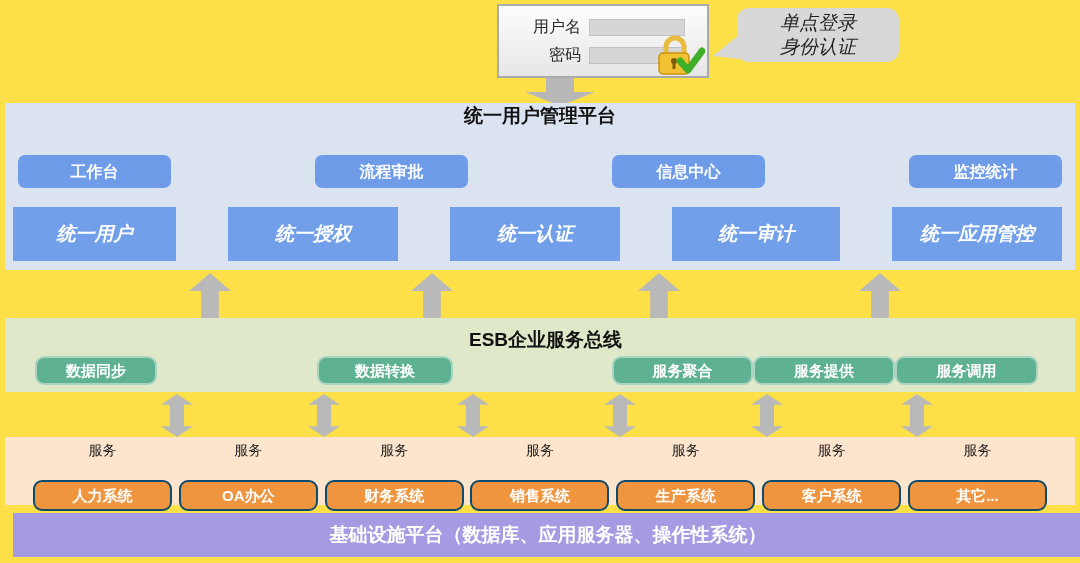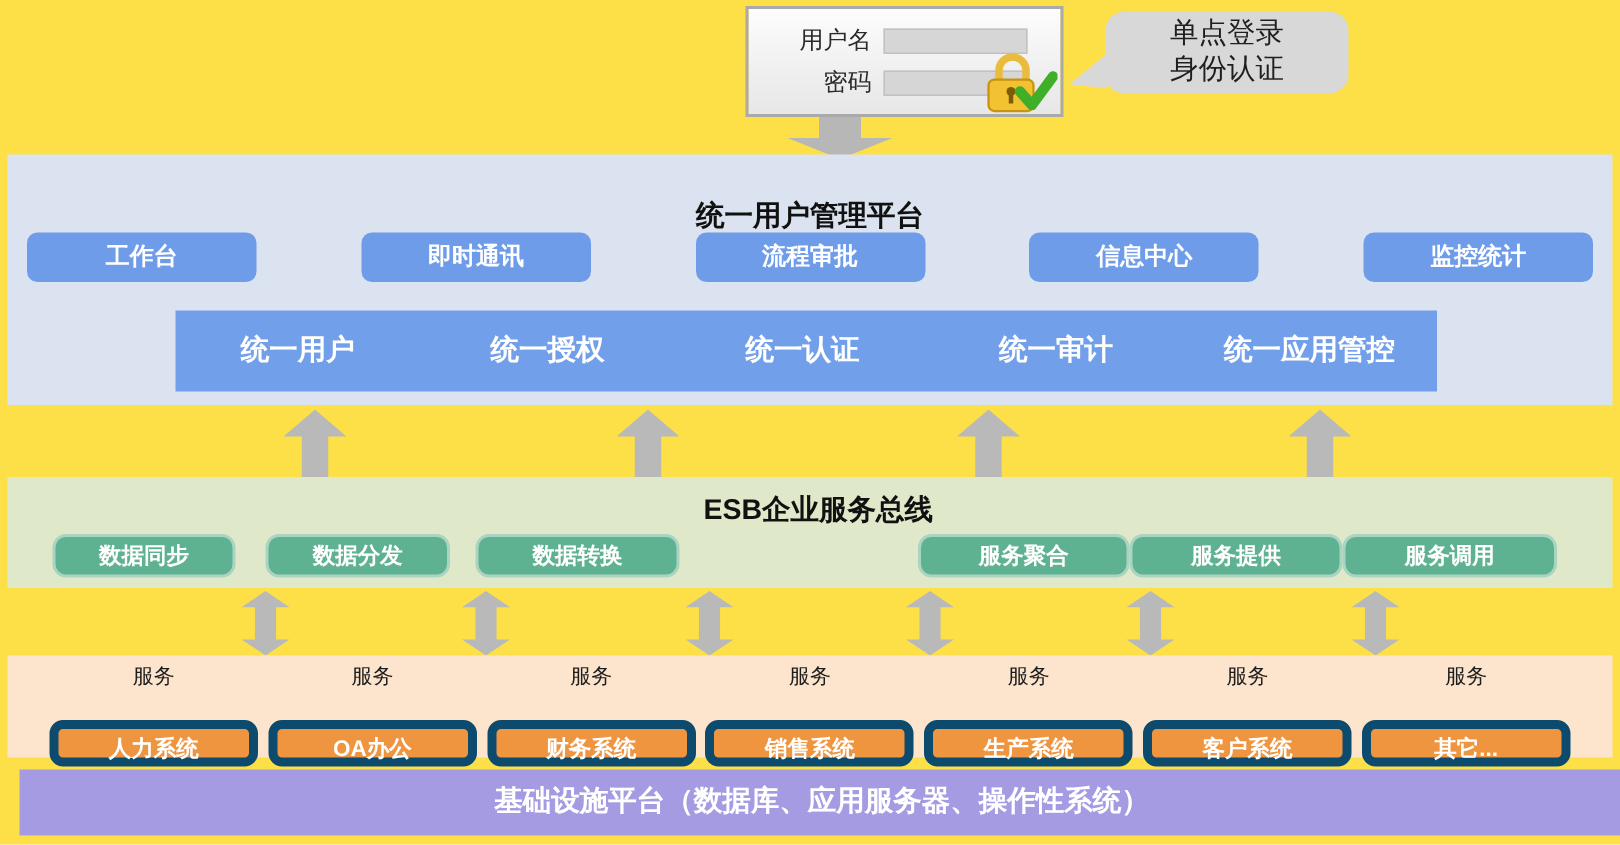--- a/index.html
+++ b/index.html
@@ -55,20 +55,21 @@
     width: 162px; height: 54px;
     background: #d8d8d8;
     border-radius: 12px;
     display: flex;
     flex-direction: column;
     justify-content: center;
     align-items: center;
     line-height: 24px;
     font-size: 19px;
     color: #1f1f1f;
+    font-style: italic;
   }
   .bubble-tail {
     position: absolute;
     left: -24px; top: 27px;
     width: 26px; height: 24px;
     background: #d8d8d8;
     clip-path: polygon(100% 0, 100% 100%, 0 88%);
   }
 
   
@@ -99,21 +100,21 @@
     position: absolute;
     left: 5px; top: 103px;
     width: 1070px; height: 167px;
     background: #dce3f0;
   }
   .panel-title {
     text-align: center;
     font-size: 19px;
     font-weight: bold;
     color: #111111;
-    padding-top: 28px;
+    padding-top: 0;
   }
   .apps-row {
     position: absolute;
     left: 13px; right: 13px; top: 52px;
     display: flex;
     justify-content: space-between;
   }
   .app-btn {
     width: 153px; height: 33px;
     background: #6f9ce9;
@@ -121,21 +122,22 @@
     color: #ffffff;
     font-size: 16px;
     font-weight: bold;
     text-align: center;
     line-height: 33px;
   }
   .services-row {
     position: absolute;
     left: 8px; right: 13px; top: 104px;
     display: flex;
-    justify-content: center;
+    justify-content: space-between;
+    font-style: italic;
   }
   .service-btn {
     height: 54px;
     background: #719fe9;
     color: #ffffff;
     font-size: 19px;
     font-weight: bold;
     text-align: center;
     line-height: 54px;
   }
@@ -182,21 +184,21 @@
   .system-tag {
     font-size: 14px;
     color: #1d1d1d;
     height: 21px;
     line-height: 21px;
   }
   .system-btn {
     width: 100%;
     height: 31px;
     background: #f0953f;
-    border: 6px solid #0c4a6e;
+    border: 2px solid #0c4a6e;
     border-radius: 9px;
     color: #ffffff;
     font-size: 15px;
     font-weight: bold;
     text-align: center;
     line-height: 27px;
   }
 
   
   .infra-bar {
@@ -241,21 +243,20 @@
     <span>单点登录</span>
     <span>身份认证</span>
   </div>
 
   <div class="big-down-arrow"></div>
 
   <div class="platform-panel">
     <div class="panel-title">统一用户管理平台</div>
     <div class="apps-row">
       <div class="app-btn">工作台</div>
-      <div class="app-btn">即时通讯</div>
       <div class="app-btn">流程审批</div>
       <div class="app-btn">信息中心</div>
       <div class="app-btn">监控统计</div>
     </div>
     <div class="services-row">
       <div class="service-btn" style="width:163px">统一用户</div>
       <div class="service-btn" style="width:170px">统一授权</div>
       <div class="service-btn" style="width:170px">统一认证</div>
       <div class="service-btn" style="width:168px">统一审计</div>
       <div class="service-btn" style="width:170px">统一应用管控</div>
@@ -263,21 +264,20 @@
   </div>
 
   <div class="up-arrow" style="left:189px"></div>
   <div class="up-arrow" style="left:411px"></div>
   <div class="up-arrow" style="left:638px"></div>
   <div class="up-arrow" style="left:859px"></div>
 
   <div class="esb-panel">
     <div class="panel-title">ESB企业服务总线</div>
     <div class="esb-btn" style="left:30px;width:122px">数据同步</div>
-    <div class="esb-btn" style="left:172px;width:123px">数据分发</div>
     <div class="esb-btn" style="left:312px;width:136px">数据转换</div>
     <div class="esb-btn" style="left:607px;width:141px">服务聚合</div>
     <div class="esb-btn" style="left:748px;width:142px">服务提供</div>
     <div class="esb-btn" style="left:890px;width:143px">服务调用</div>
   </div>
 
   <div class="double-arrow" style="left:161px"></div>
   <div class="double-arrow" style="left:308px"></div>
   <div class="double-arrow" style="left:457px"></div>
   <div class="double-arrow" style="left:604px"></div>

